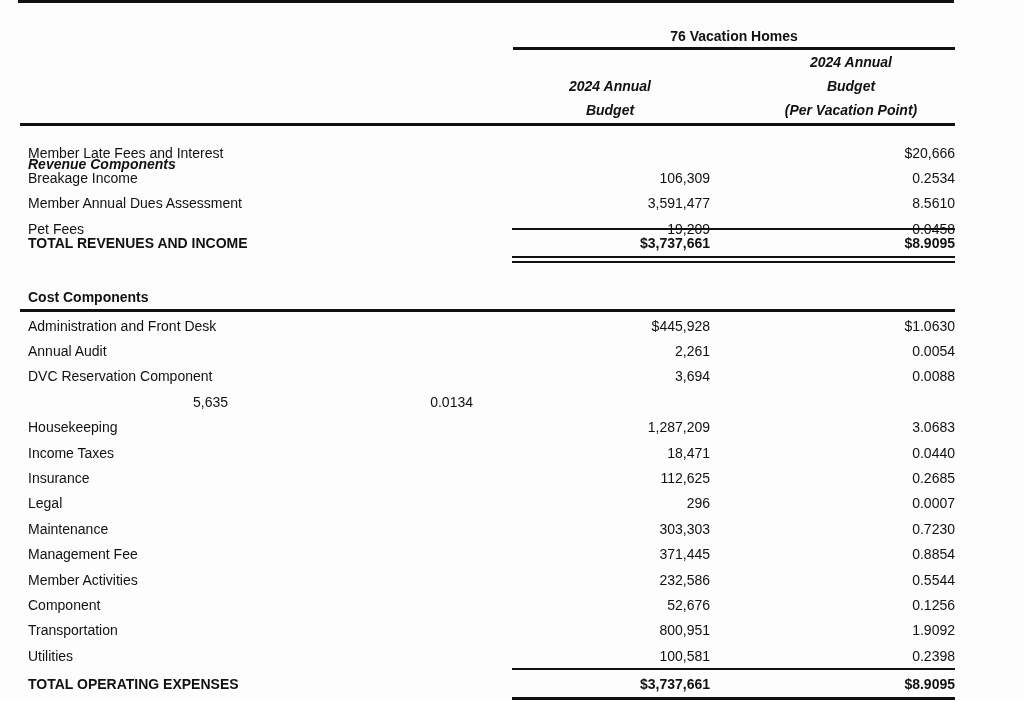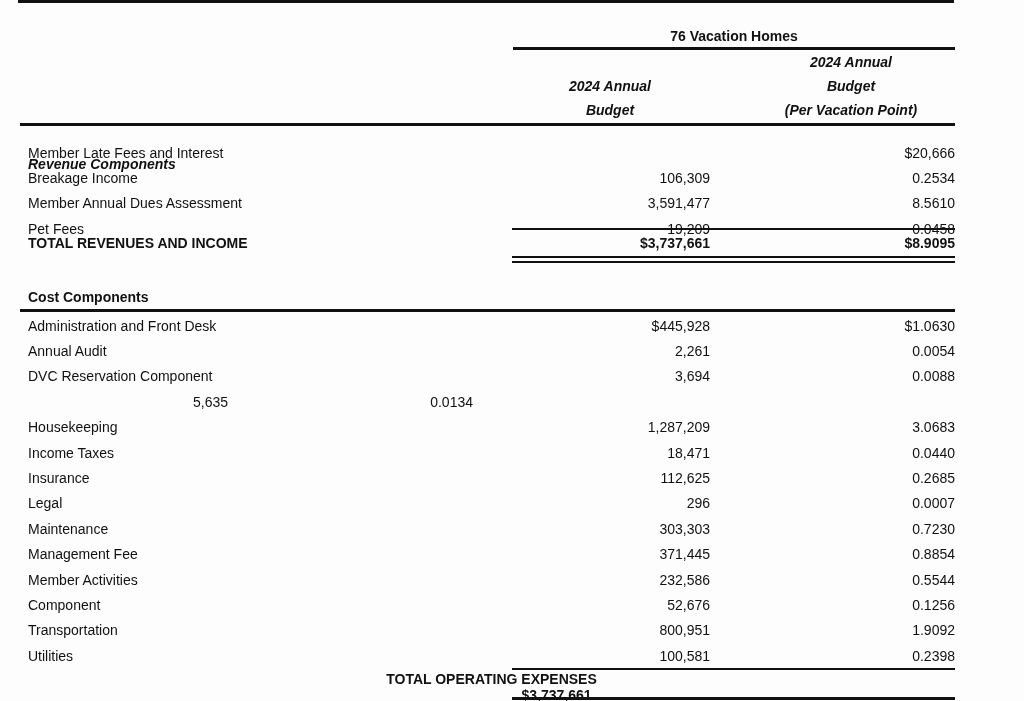--- a/index.html
+++ b/index.html
@@ -62,21 +62,21 @@
   .c2 { width: 200px; text-align: right; white-space: nowrap; }
   .c3 { width: 245px; text-align: right; white-space: nowrap; }
 
   .total-row {
     position: absolute;
     left: 28px; width: 927px; height: 26px;
     display: flex; align-items: center;
     font-weight: bold;
   }
   .total-revenue { top: 230px; }
-  .total-cost { top: 671px; flex-direction: column; }
+  .total-cost { top: 671px; }
 </style>
 </head>
 <body>
 
 <div class="page">
 
   <div class="rule rule-top"></div>
 
   <div class="group-title">76 Vacation Homes</div>
   <div class="rule rule-title"></div>

